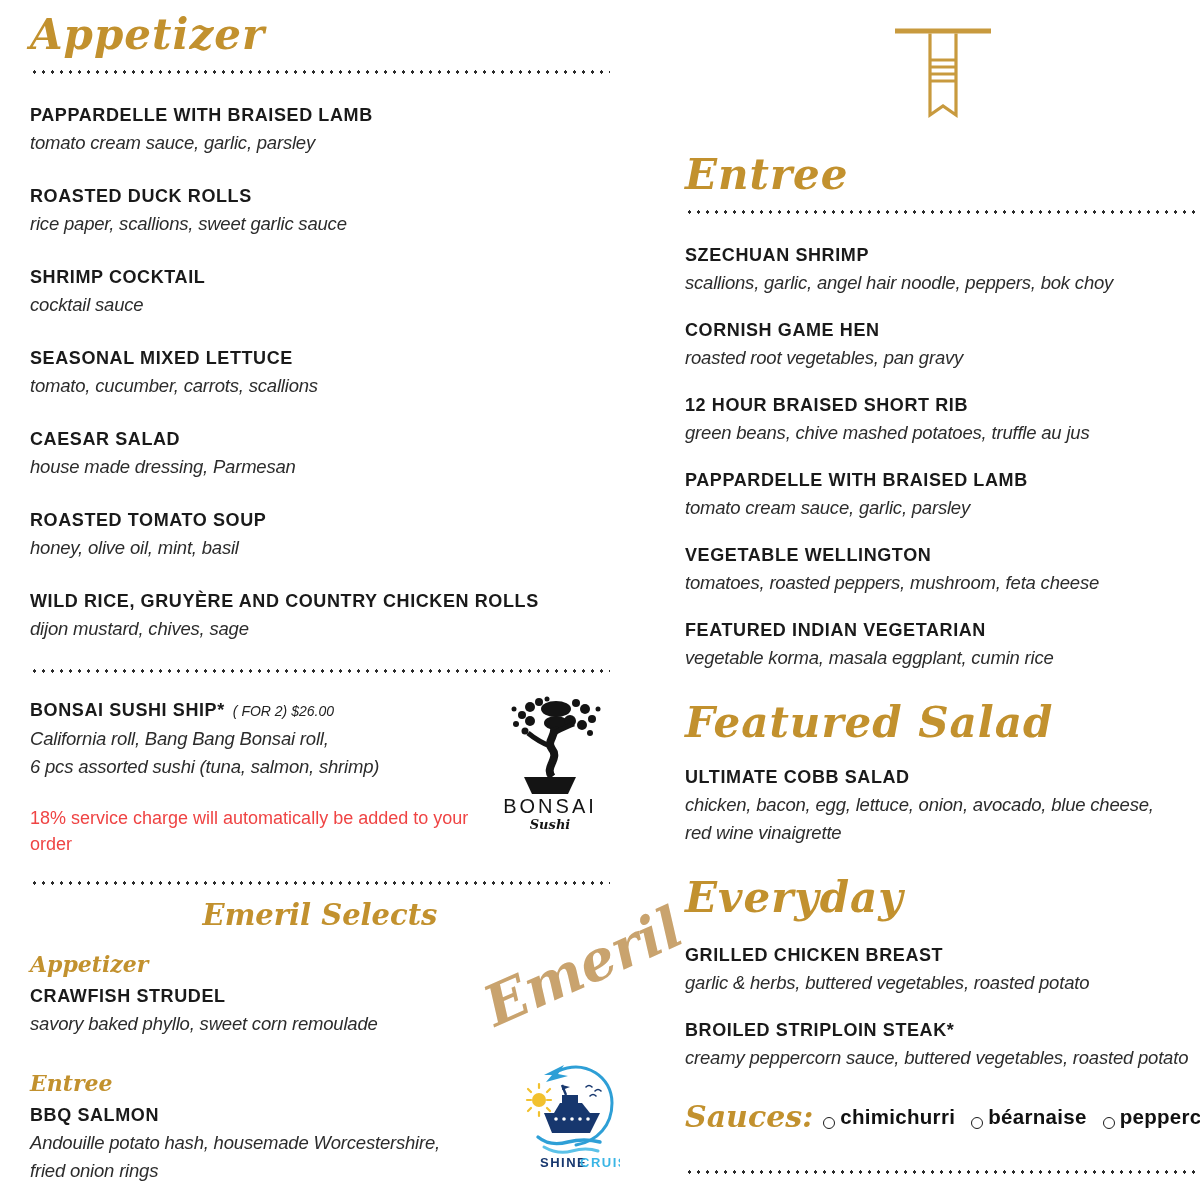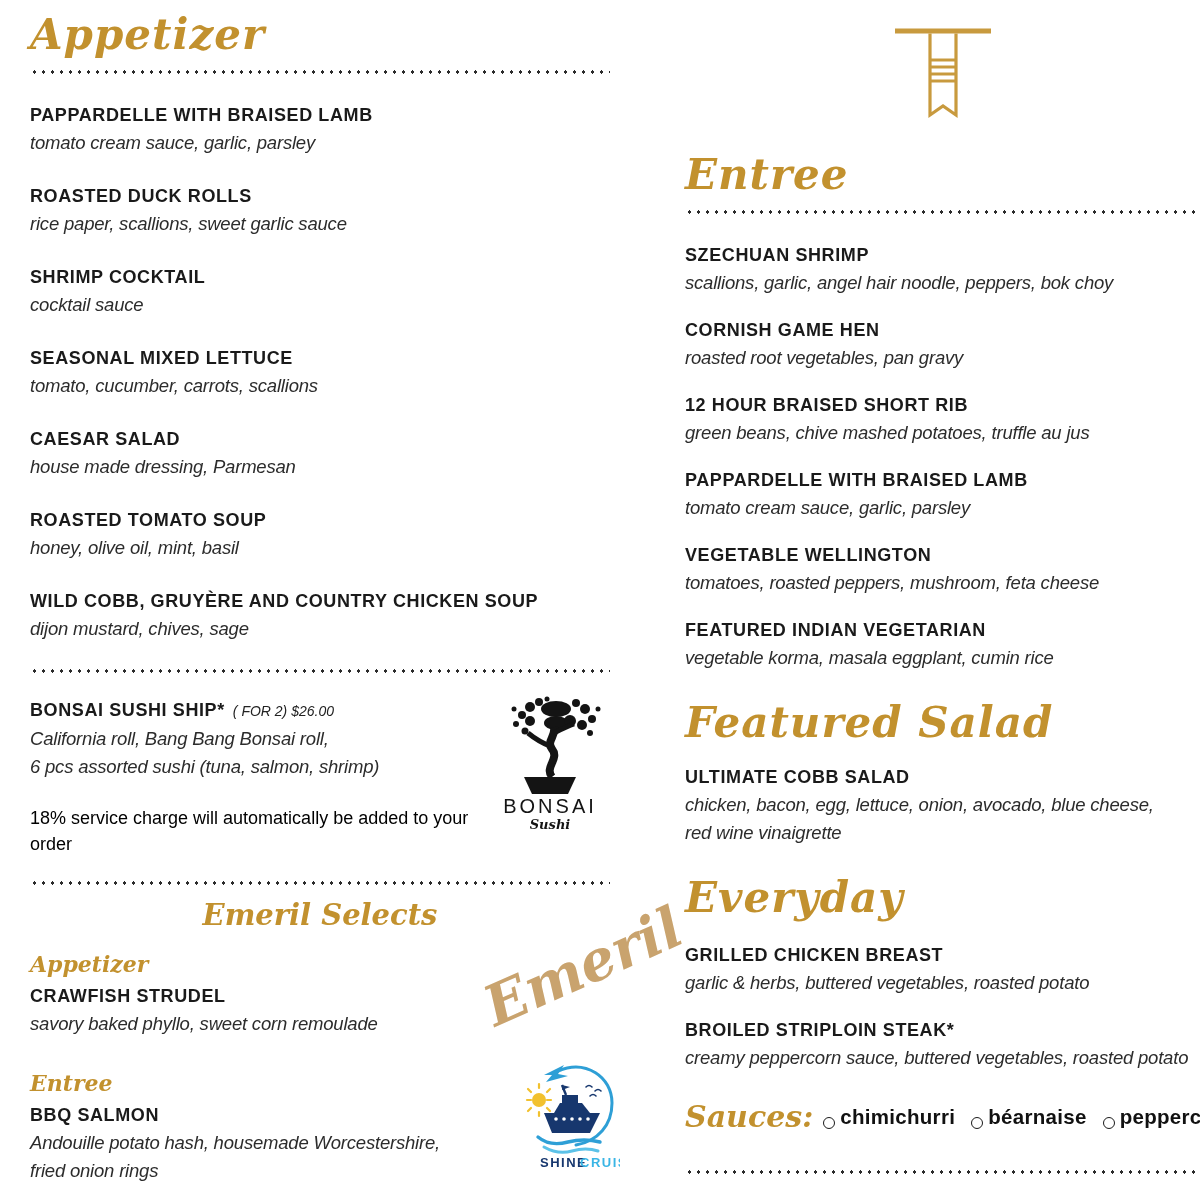--- a/index.html
+++ b/index.html
@@ -54,21 +54,21 @@
   .col-right .item{margin-bottom:20px;}
 
   
   .dots-top{margin-top:12px;}
   .dots-mid{margin-top:16px;}
   .bonsai-row{margin-top:20px;display:flex;align-items:flex-start;}
   .bonsai-text{flex:1 1 auto;padding-top:4px;}
   .bonsai-name-line{line-height:27px;white-space:nowrap;}
   .bonsai-name{font-weight:bold;font-size:18px;letter-spacing:.6px;color:var(--ink);}
   .bonsai-price{font-style:italic;font-size:14px;color:#222;margin-left:8px;}
-  .service-note{margin-top:24px;font-size:18px;color:#000000;line-height:26px;}
+  .service-note{margin-top:24px;font-size:18px;color:#ef4444;line-height:26px;}
   .bonsai-logo{width:116px;flex:0 0 auto;text-align:center;margin-right:2px;}
   .dots-emeril{margin-top:24px;}
   .emeril-block{position:relative;padding-top:14px;min-height:290px;}
   .emeril-sub{margin-top:18px;}
   .emeril-item{margin-top:6px;margin-bottom:0;}
   .emeril-entree-label{margin-top:32px;}
   .emeril-sig{
     position:absolute;left:448px;top:48px;
     font-family:"DejaVu Serif","Liberation Serif",serif;
     font-style:italic;font-weight:bold;font-size:56px;color:var(--tan);
@@ -130,21 +130,21 @@
       </div>
       <div class="item">
         <div class="item-name">CAESAR SALAD</div>
         <div class="item-desc">house made dressing, Parmesan</div>
       </div>
       <div class="item">
         <div class="item-name">ROASTED TOMATO SOUP</div>
         <div class="item-desc">honey, olive oil, mint, basil</div>
       </div>
       <div class="item">
-        <div class="item-name">WILD COBB, GRUYÈRE AND COUNTRY CHICKEN SOUP</div>
+        <div class="item-name">WILD RICE, GRUYÈRE AND COUNTRY CHICKEN ROLLS</div>
         <div class="item-desc">dijon mustard, chives, sage</div>
       </div>
     </div>
 
     <div class="dots dots-mid"></div>
 
     <div class="bonsai-row">
       <div class="bonsai-text">
         <div class="bonsai-name-line">
           <span class="bonsai-name">BONSAI SUSHI SHIP*</span><span class="bonsai-price">( FOR 2) $26.00</span>

